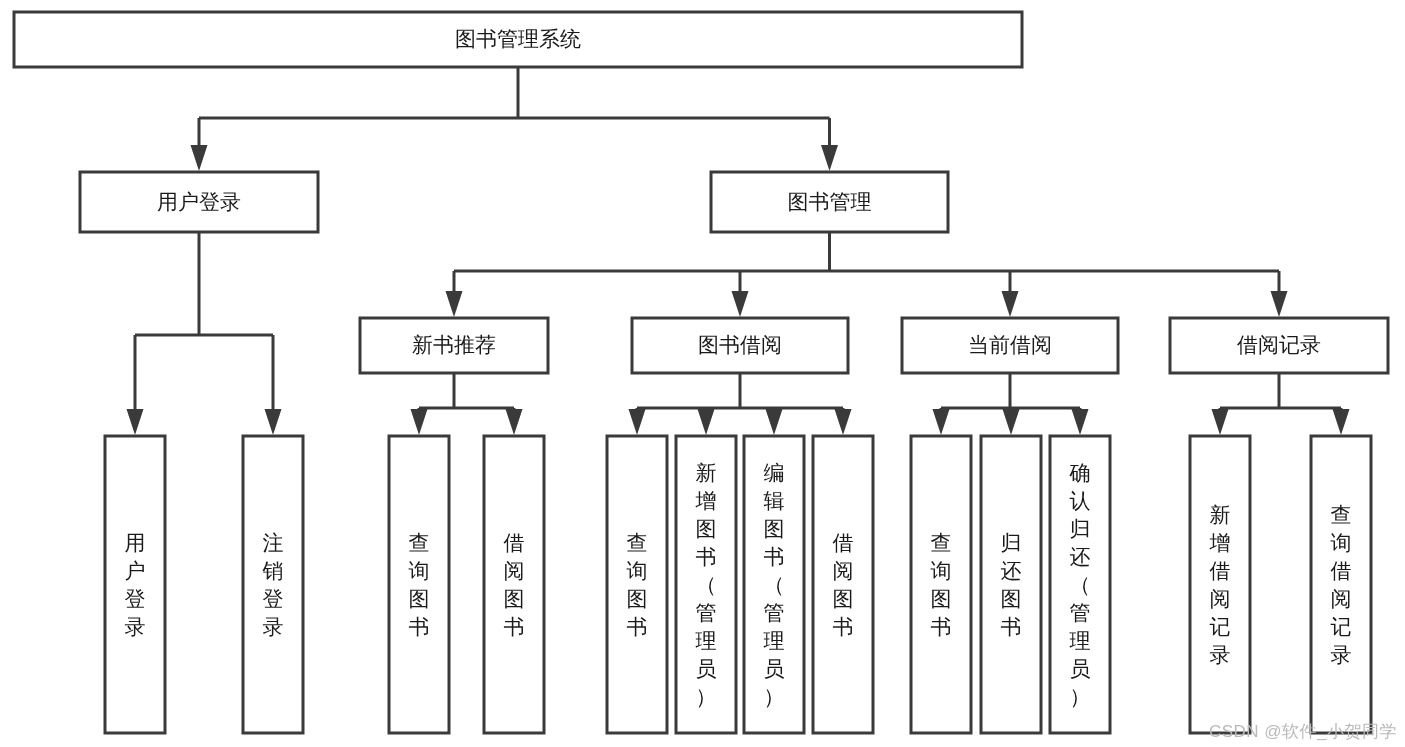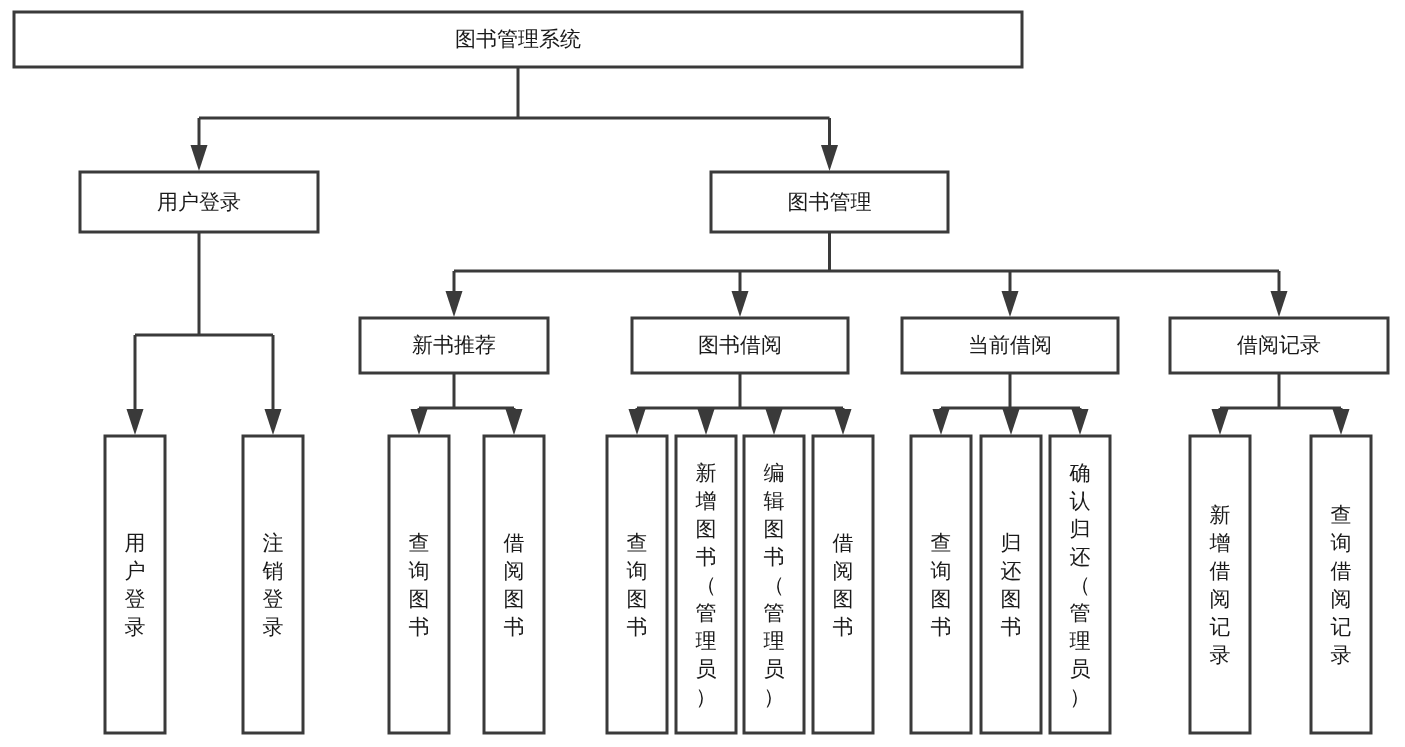--- a/index.html
+++ b/index.html
@@ -202,13 +202,14 @@
         <g>
           <rect x="1190" y="436" width="60" height="297" class="node-box"></rect>
           <text x="1220" class="node-label-v"><tspan x="1220" y="522.34">新</tspan><tspan x="1220" y="550.34">增</tspan><tspan x="1220" y="578.34">借</tspan><tspan x="1220" y="606.34">阅</tspan><tspan x="1220" y="634.34">记</tspan><tspan x="1220" y="662.34">录</tspan></text>
         </g>
         <g>
           <rect x="1311" y="436" width="60" height="297" class="node-box"></rect>
           <text x="1341" class="node-label-v"><tspan x="1341" y="522.34">查</tspan><tspan x="1341" y="550.34">询</tspan><tspan x="1341" y="578.34">借</tspan><tspan x="1341" y="606.34">阅</tspan><tspan x="1341" y="634.34">记</tspan><tspan x="1341" y="662.34">录</tspan></text>
         </g>
       </g>
   </svg>
+  <div class="watermark">CSDN @软件_小贺同学</div>
 </div>
 
 </body></html>

